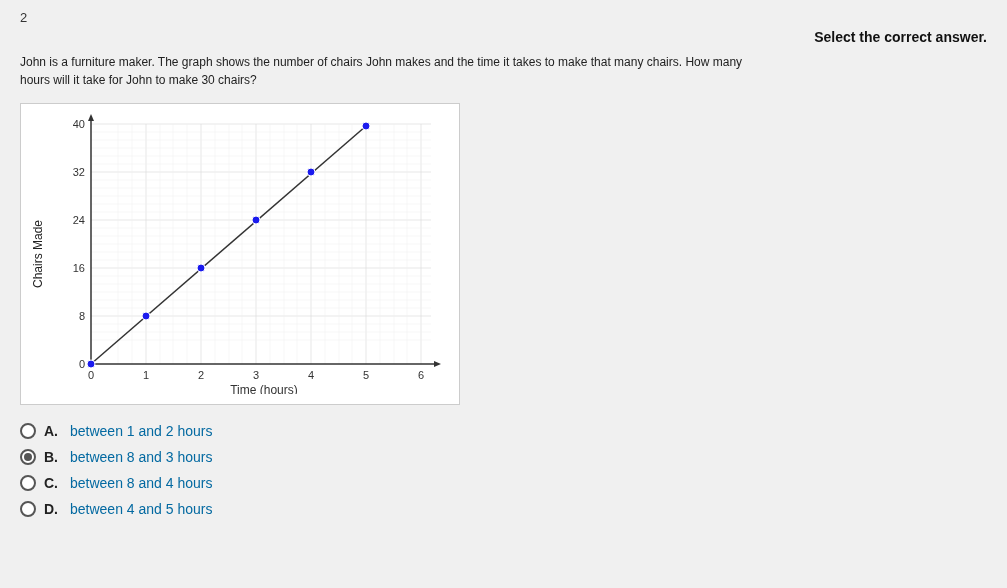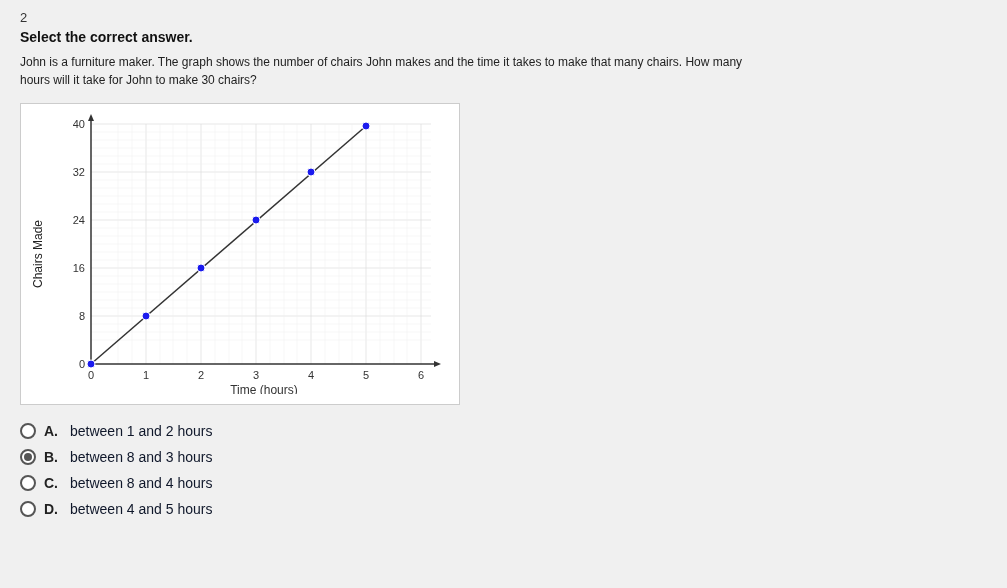--- a/index.html
+++ b/index.html
@@ -15,20 +15,21 @@
     .page-number {
       font-size: 13px;
       color: #333;
       margin-bottom: 4px;
     }
     .instruction {
       font-size: 14px;
       font-weight: bold;
       margin-bottom: 8px;
       color: #111;
+      text-align: right;
     }
     .question-text {
       font-size: 12px;
       line-height: 1.5;
       margin-bottom: 14px;
       max-width: 750px;
     }
     .graph-container {
       background: #fff;
       border: 1px solid #ccc;
@@ -87,21 +88,21 @@
       position: absolute;
       top: 50%;
       left: 50%;
       transform: translate(-50%, -50%);
     }
     .option-letter {
       font-weight: bold;
       min-width: 18px;
     }
     .option-text {
-      color: #0f172a;
+      color: #0369a1;
     }
   </style>
 </head>
 <body>
 
 
 
 <div class="page-number">2</div>
 
 <div class="instruction">Select the correct answer.</div>

